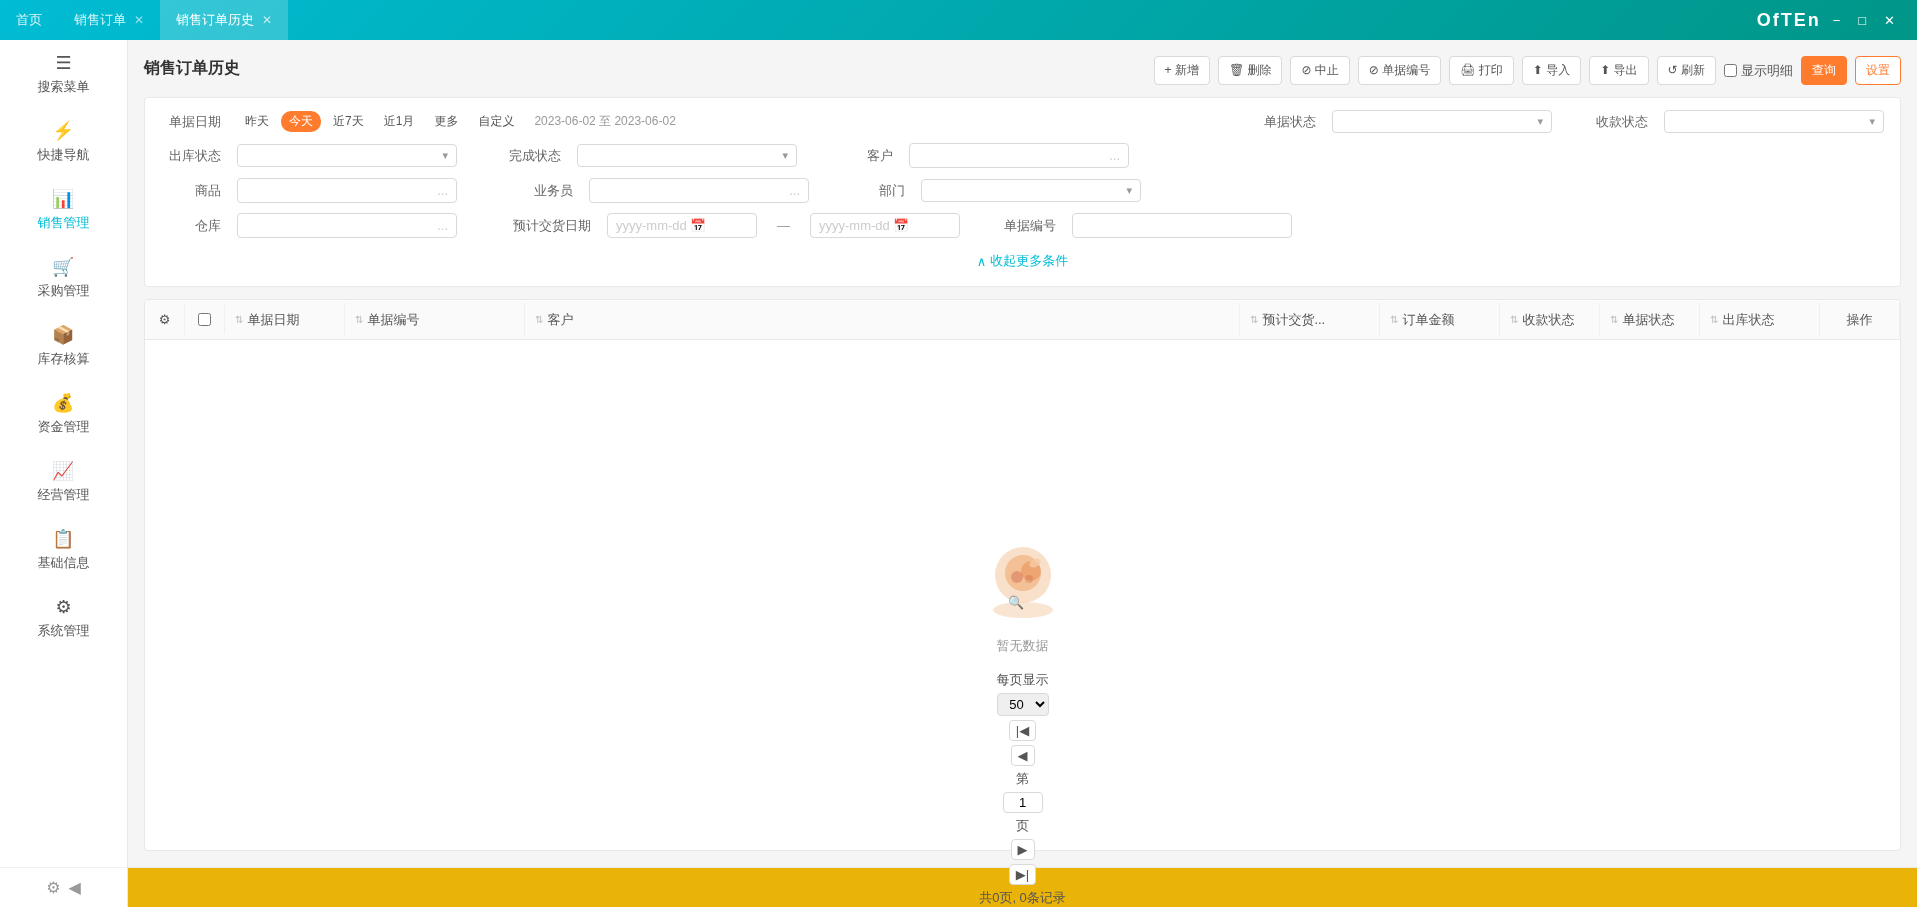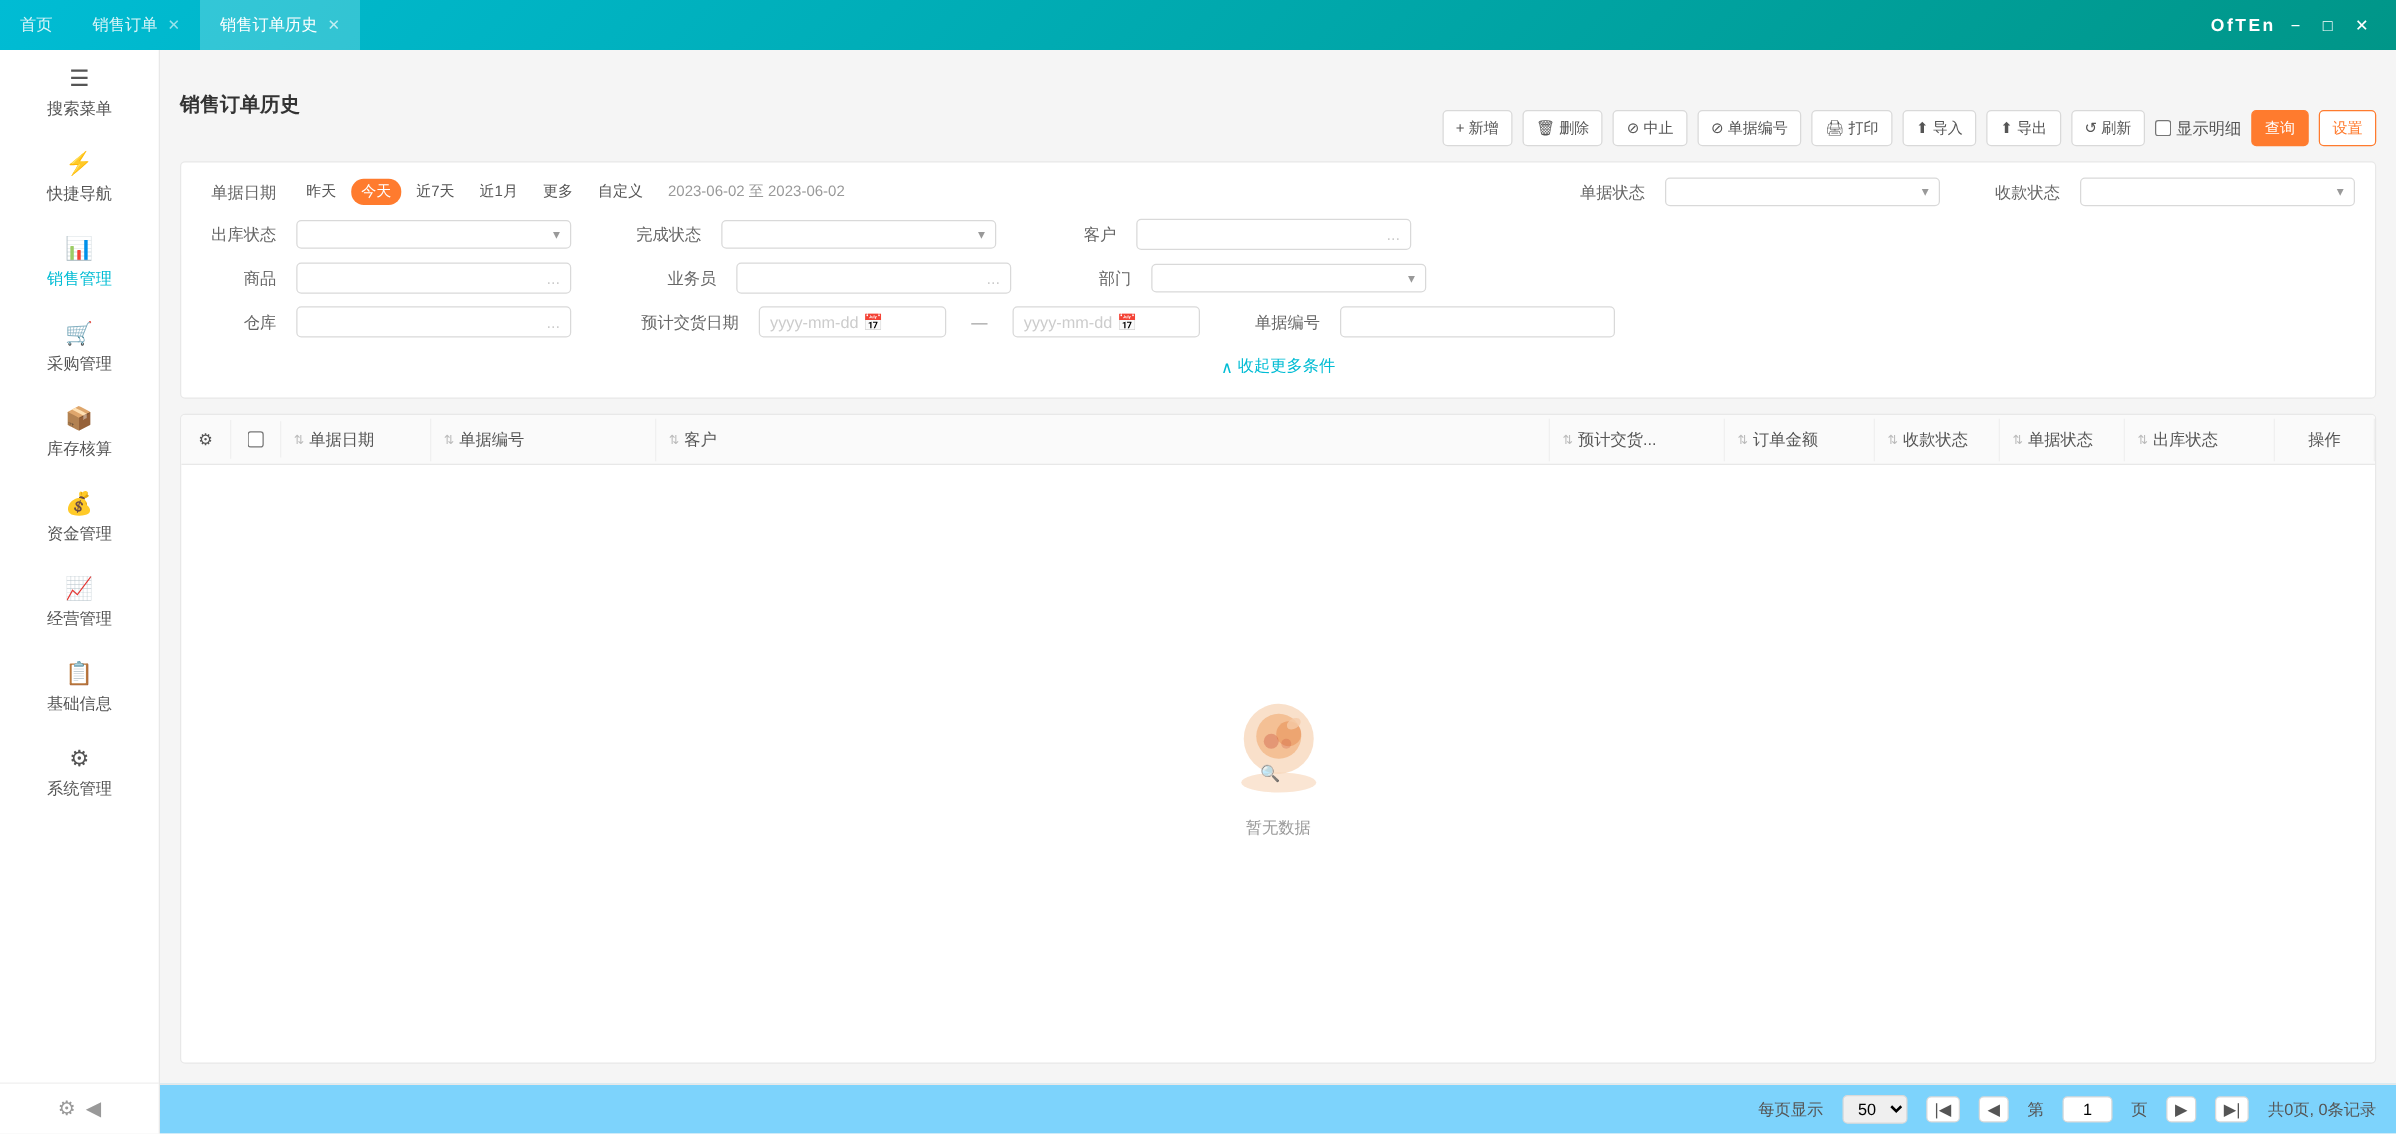--- a/index.html
+++ b/index.html
@@ -35,21 +35,21 @@
       background: rgba(255,255,255,0.2);
       color: white;
     }
     .tab-close {
       margin-left: 8px;
       font-size: 12px;
       opacity: 0.7;
       cursor: pointer;
     }
     .brand-text {
-      font-size: 14px;
+      font-size: 18px;
       font-weight: bold;
       letter-spacing: 2px;
     }
 
     
     .main-layout {
       display: flex;
       flex: 1;
       overflow: hidden;
     }
@@ -114,21 +114,20 @@
       margin-bottom: 4px;
     }
 
     
     .toolbar {
       display: flex;
       align-items: center;
       justify-content: flex-end;
       gap: 8px;
       flex-wrap: wrap;
-      margin-top: 32px;
     }
     .toolbar-btn {
       display: flex;
       align-items: center;
       gap: 4px;
       padding: 5px 10px;
       border: 1px solid #d9d9d9;
       border-radius: 4px;
       background: white;
       cursor: pointer;
@@ -315,30 +314,31 @@
       flex-direction: column;
       align-items: center;
       gap: 12px;
       color: #999;
       font-size: 13px;
     }
 
     
     .pagination-bar {
       height: 40px;
-      background: #7dd3fc;
+      background: #eab308;
       border-top: 1px solid #e8e8e8;
       display: flex;
       align-items: center;
       justify-content: flex-end;
       padding: 0 16px;
-      gap: 15px;
+      gap: 4px;
       font-size: 13px;
       color: #555;
       flex-shrink: 0;
+      flex-direction: column;
     }
     .pagination-select {
       border: 1px solid #d9d9d9;
       border-radius: 4px;
       padding: 2px 4px;
       font-size: 13px;
       text-align: center;
     }
     .page-btn {
       border: 1px solid #d9d9d9;

